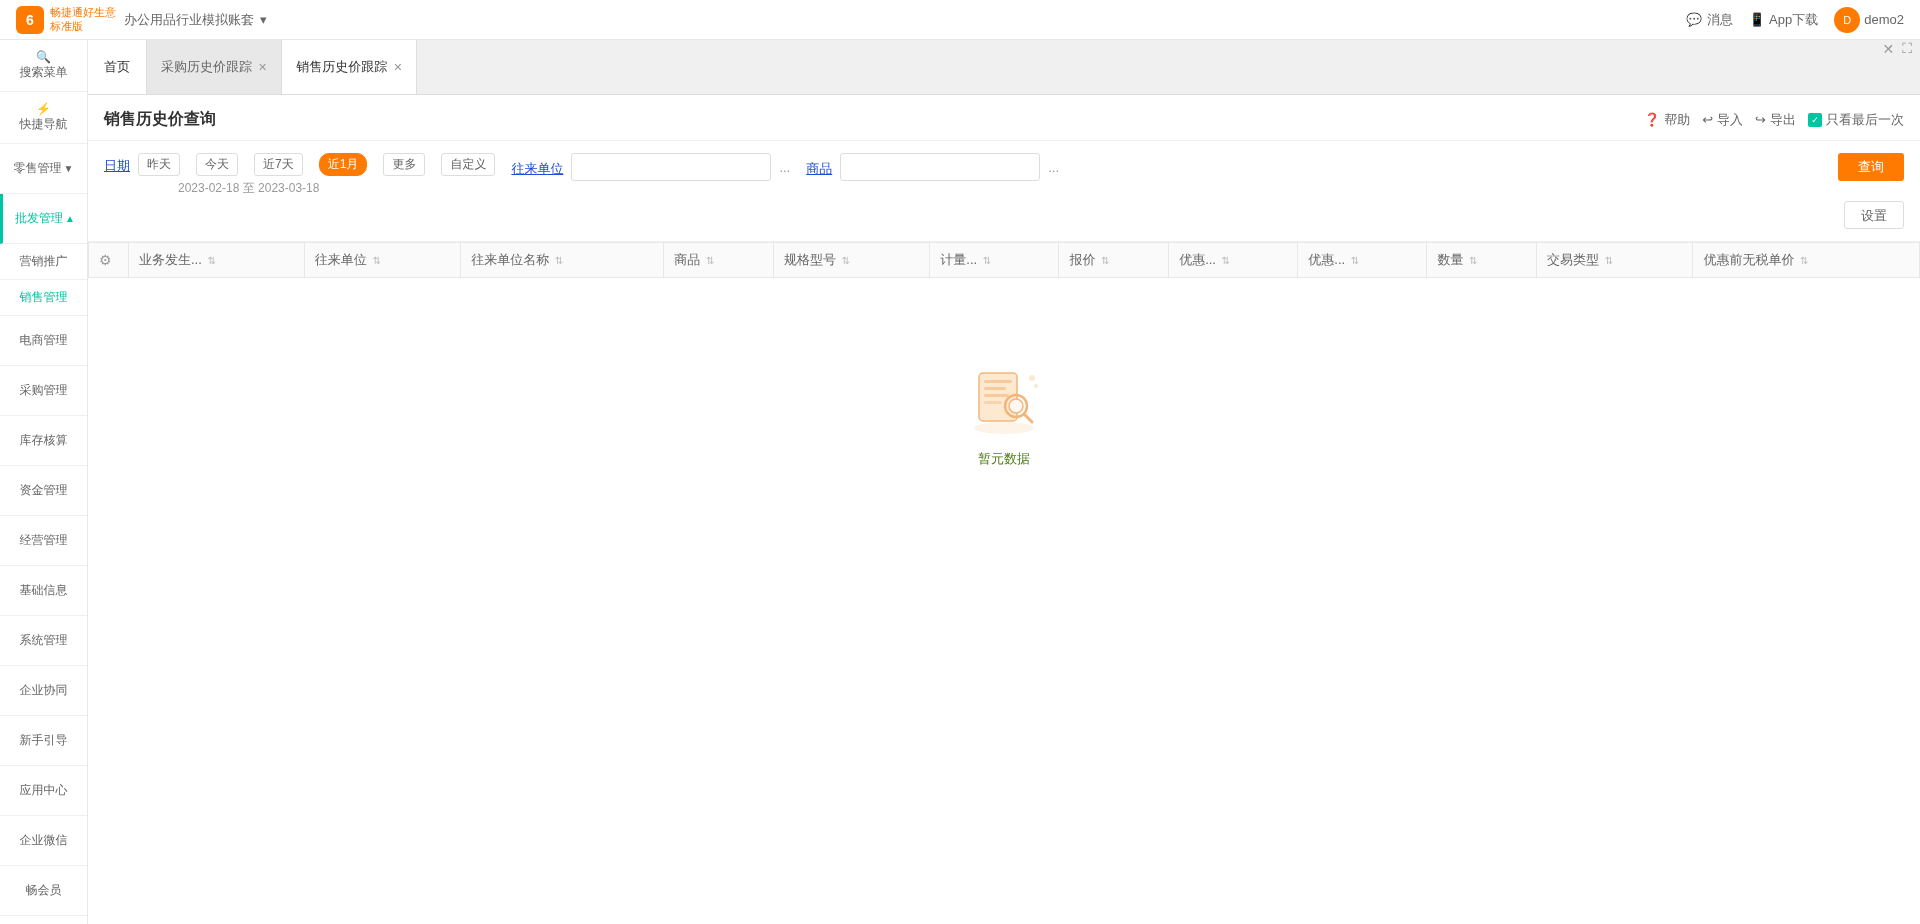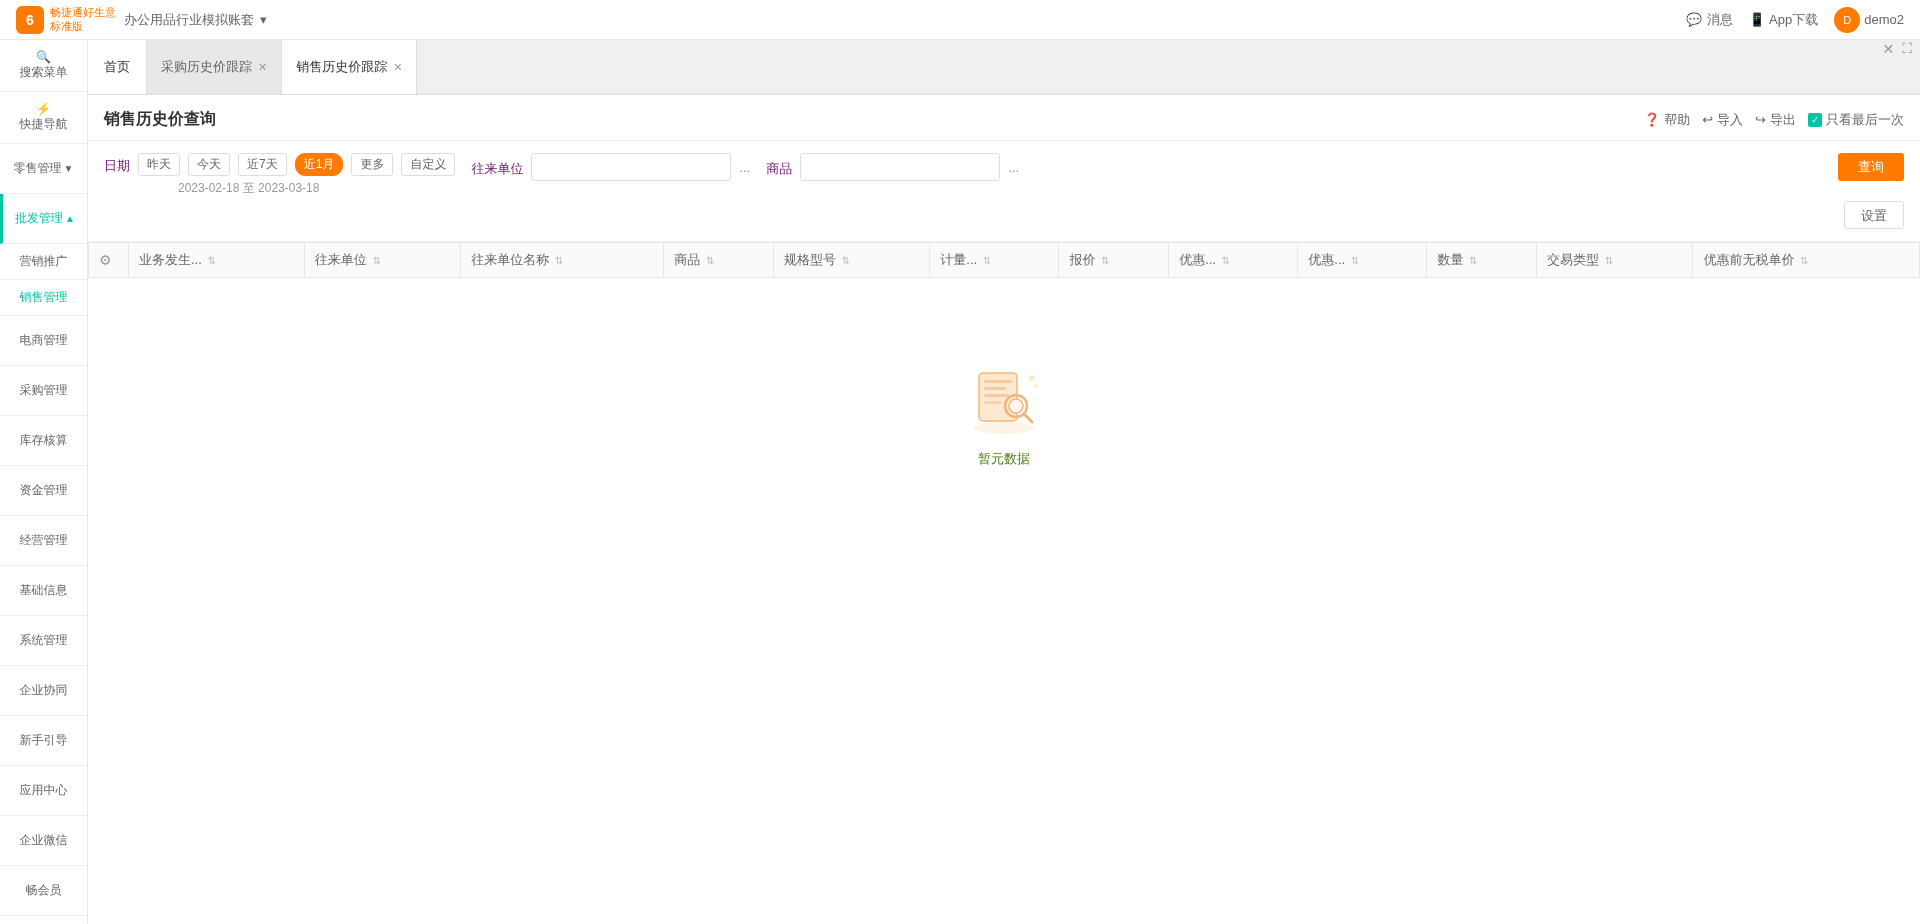--- a/index.html
+++ b/index.html
@@ -245,34 +245,35 @@
       gap: 16px;
       border-bottom: 1px solid #f0f0f0;
       flex-wrap: wrap;
     }
     .filter-group {
       display: flex;
       align-items: flex-start;
       gap: 8px;
     }
     .filter-label {
-      color: #701a75;
+      color: #1d4ed8;
       font-size: 13px;
       padding-top: 4px;
       white-space: nowrap;
+      text-decoration: underline;
     }
     .filter-controls {
       display: flex;
       flex-direction: column;
       gap: 4px;
     }
     .date-buttons {
       display: flex;
       align-items: center;
-      gap: 8px;
+      gap: 16px;
     }
     .date-btn {
       padding: 2px 8px;
       border: 1px solid #ddd;
       border-radius: 3px;
       cursor: pointer;
       font-size: 12px;
       color: #666;
       background: #fff;
     }

